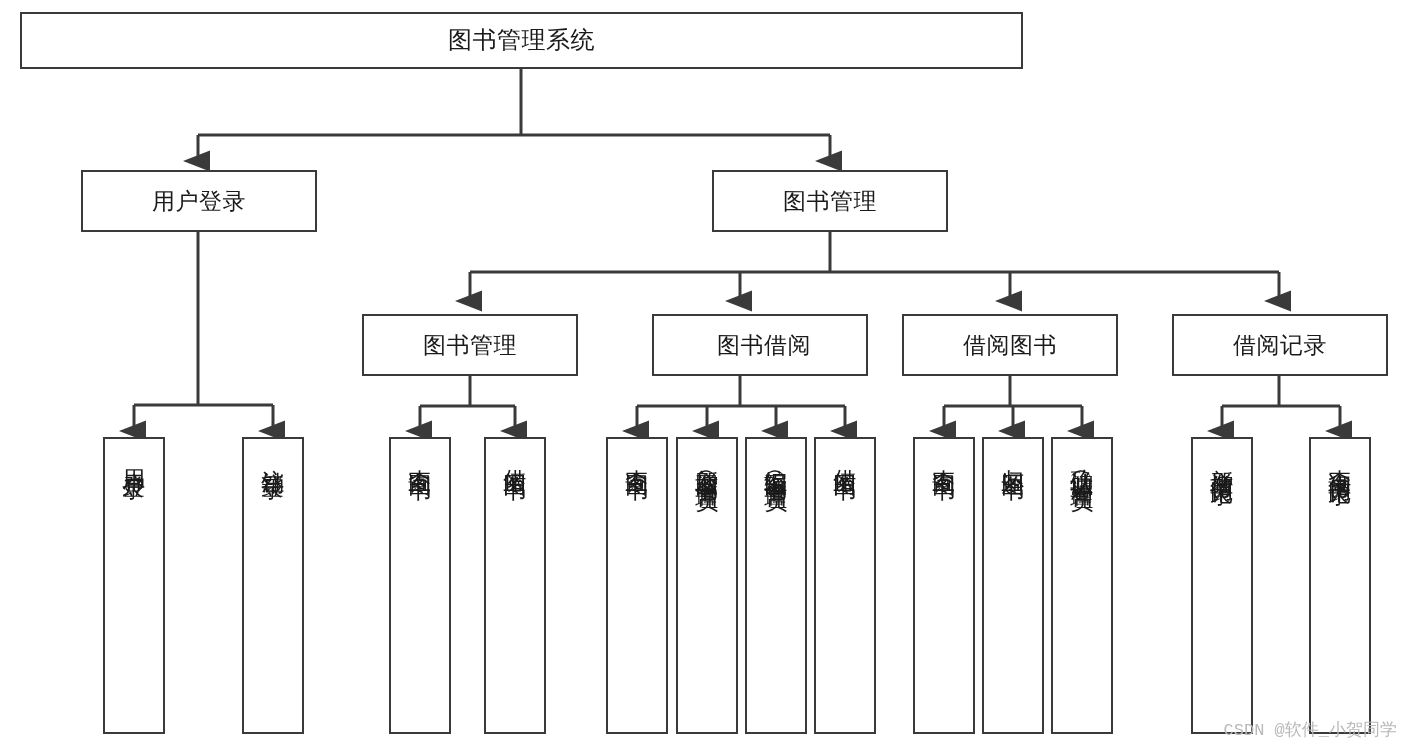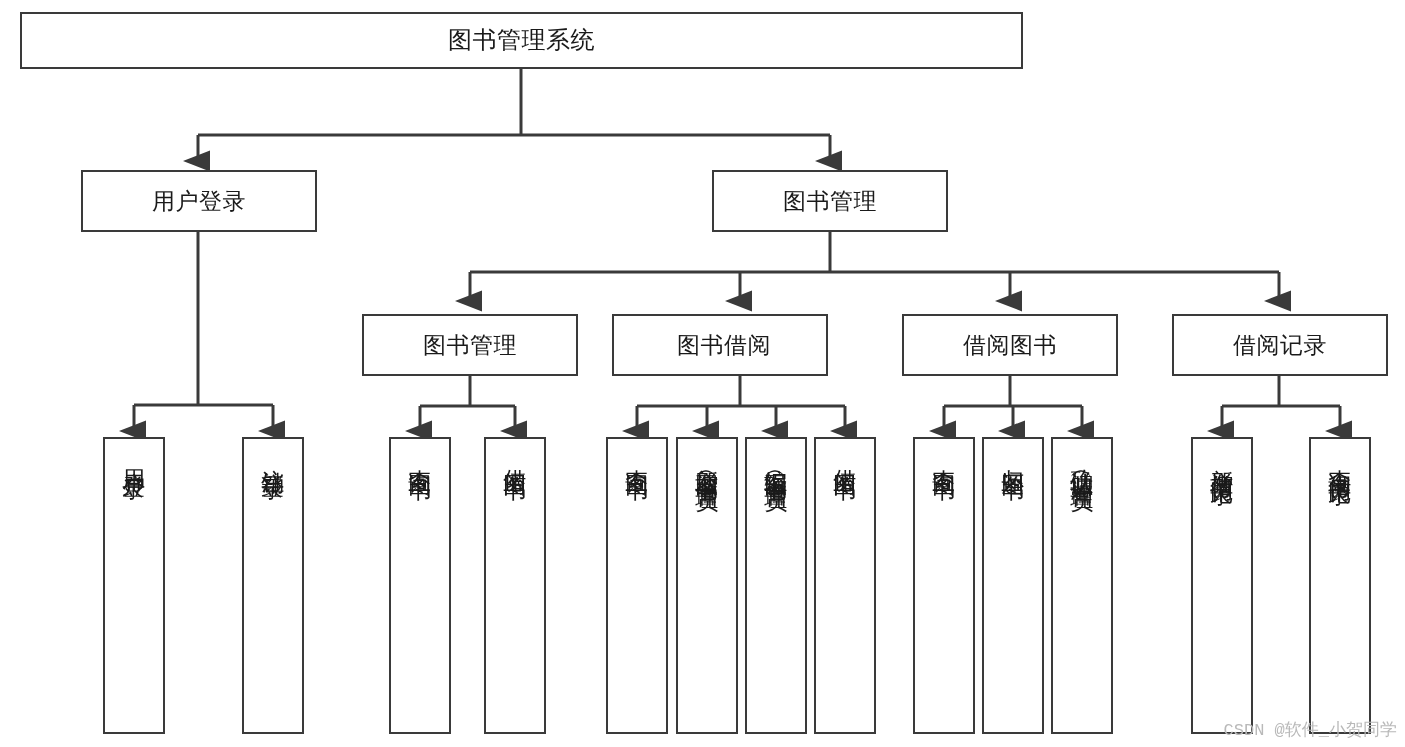--- a/index.html
+++ b/index.html
@@ -138,21 +138,21 @@
   <div class="node horizontal" style="left:81px; top:170px; width:236px; height:62px;">
     <span class="label">用户登录</span>
   </div>
   <div class="node horizontal" style="left:712px; top:170px; width:236px; height:62px;">
     <span class="label">图书管理</span>
   </div>
 
   <div class="node horizontal" style="left:362px; top:314px; width:216px; height:62px;">
     <span class="label">图书管理</span>
   </div>
-  <div class="node horizontal" style="left:612px; top:314px; width:216px; height:62px;padding-left:8px;">
+  <div class="node horizontal" style="left:652px; top:314px; width:216px; height:62px;padding-left:8px;">
     <span class="label">图书借阅</span>
   </div>
   <div class="node horizontal" style="left:902px; top:314px; width:216px; height:62px;">
     <span class="label">借阅图书</span>
   </div>
   <div class="node horizontal" style="left:1172px; top:314px; width:216px; height:62px;">
     <span class="label">借阅记录</span>
   </div>
 
   <div class="node vertical" style="left:103px; top:437px; width:62px; height:297px;">

